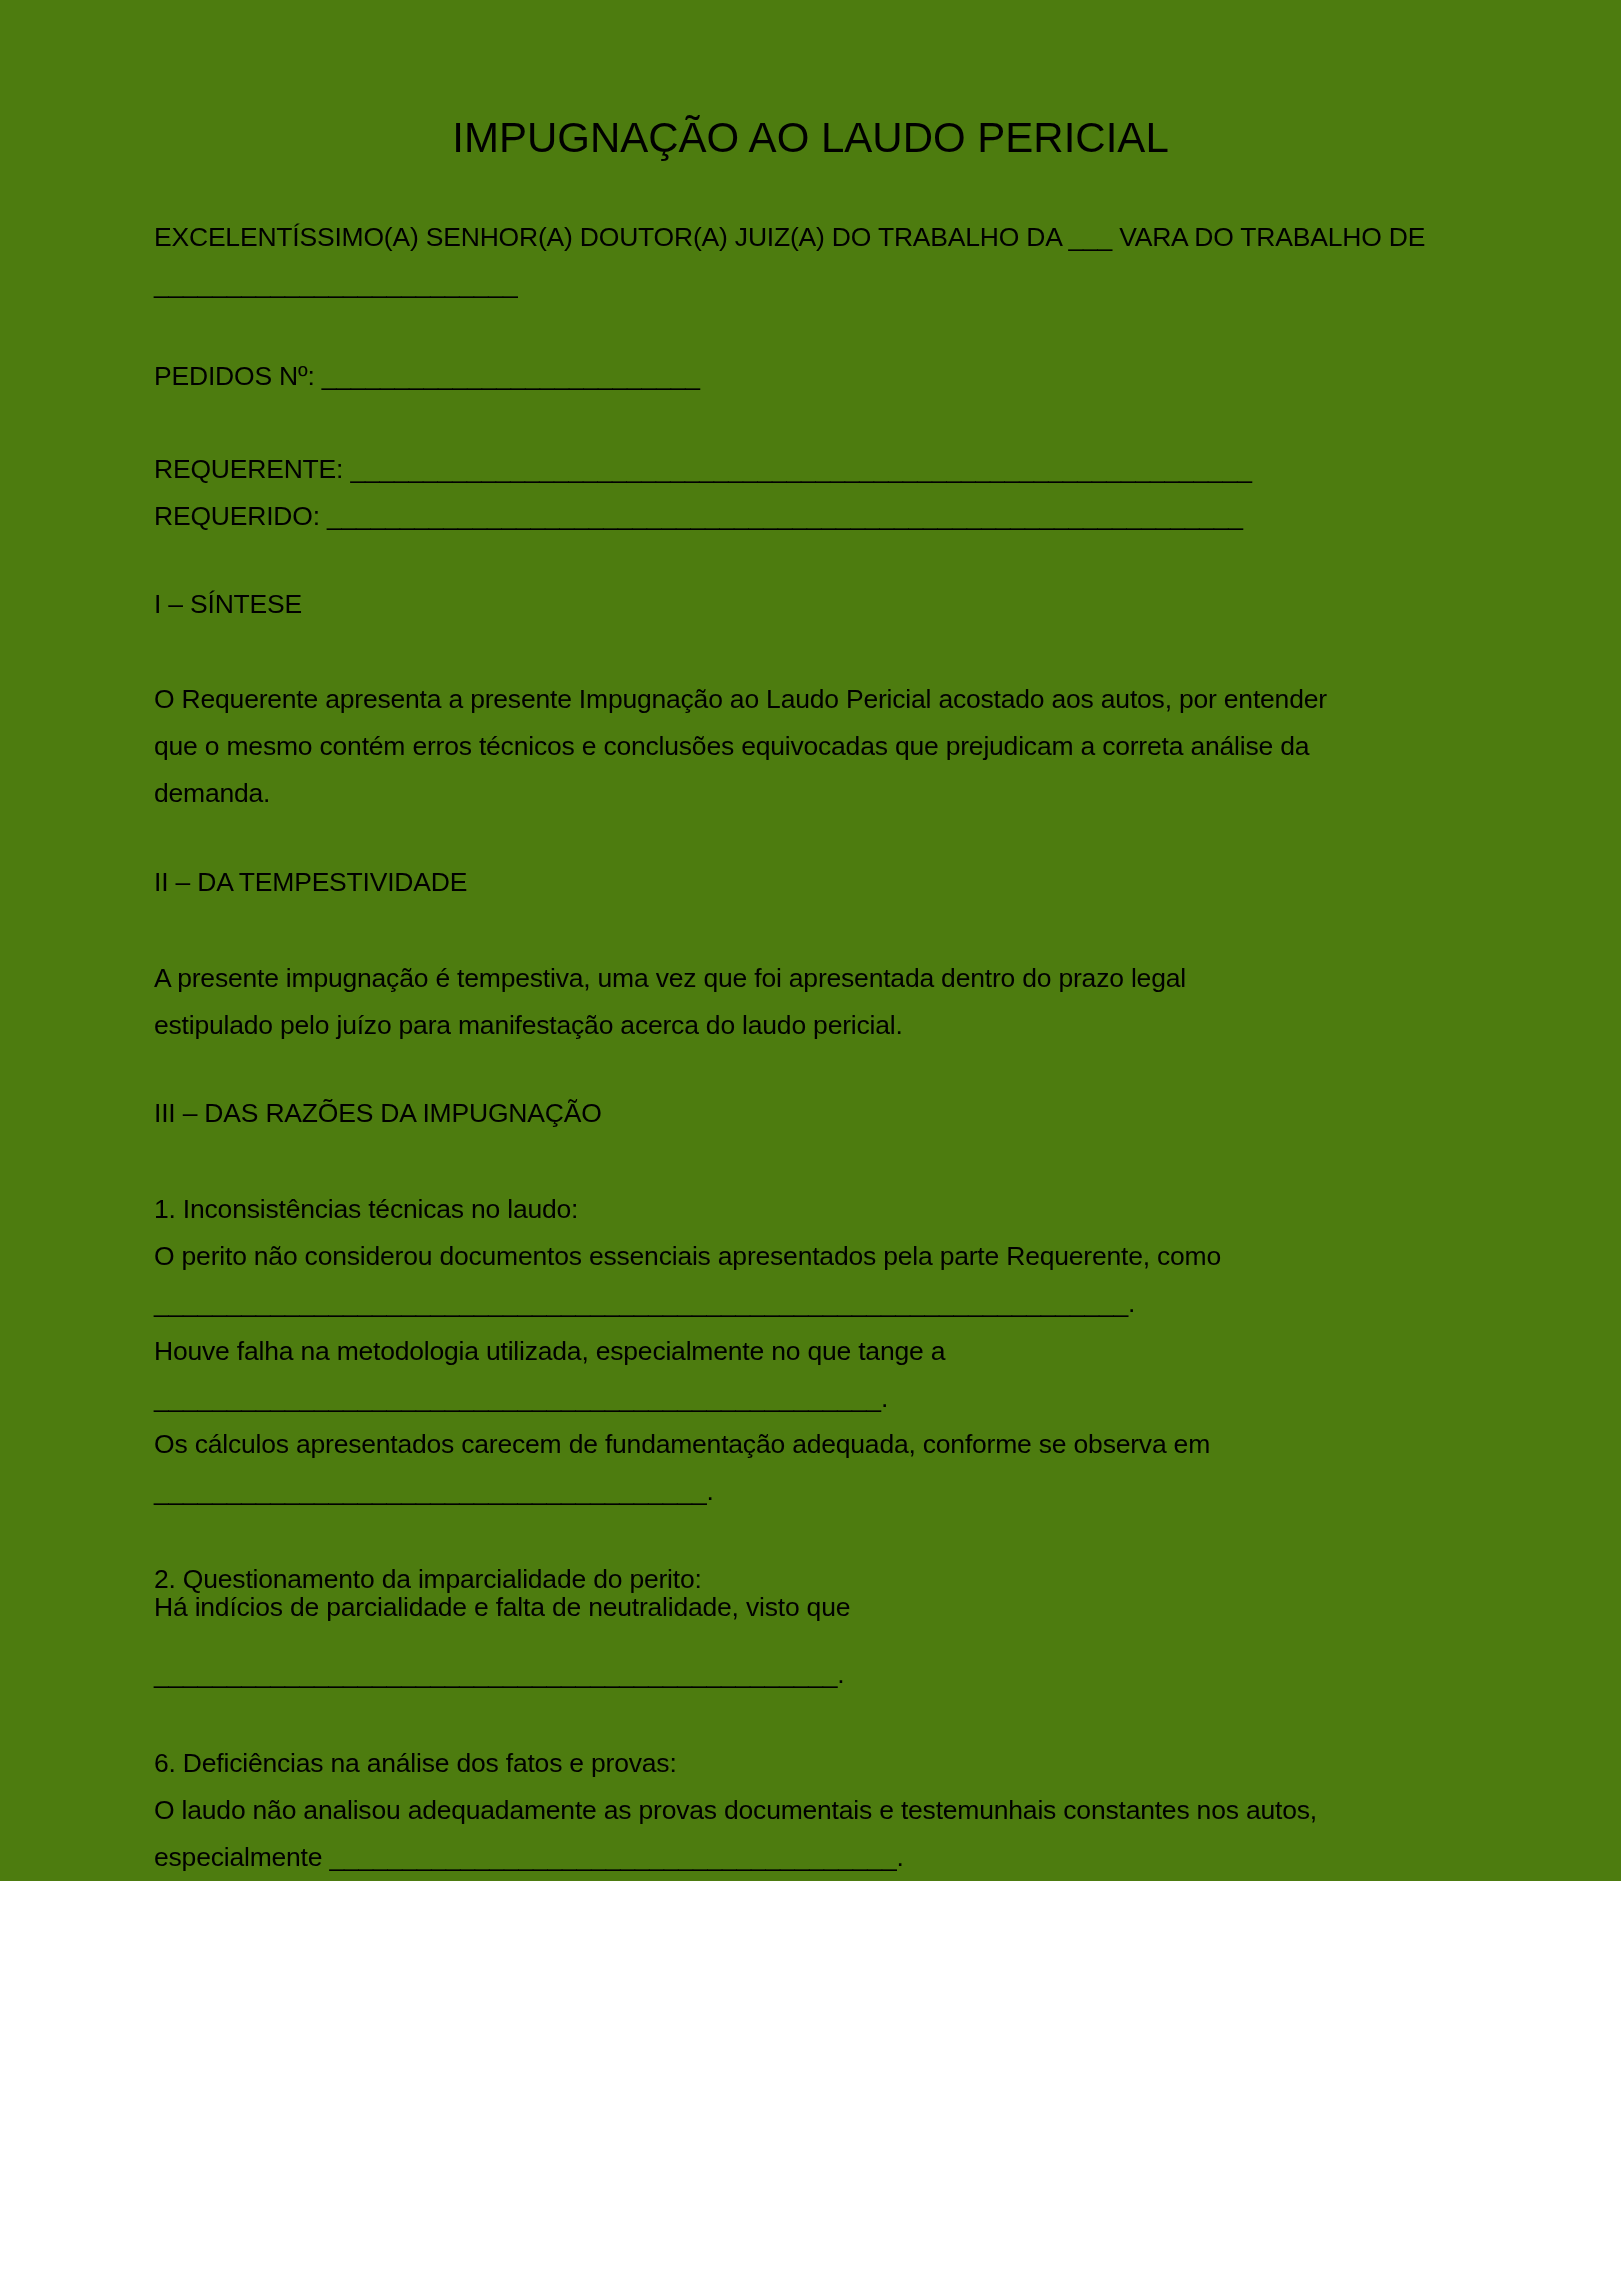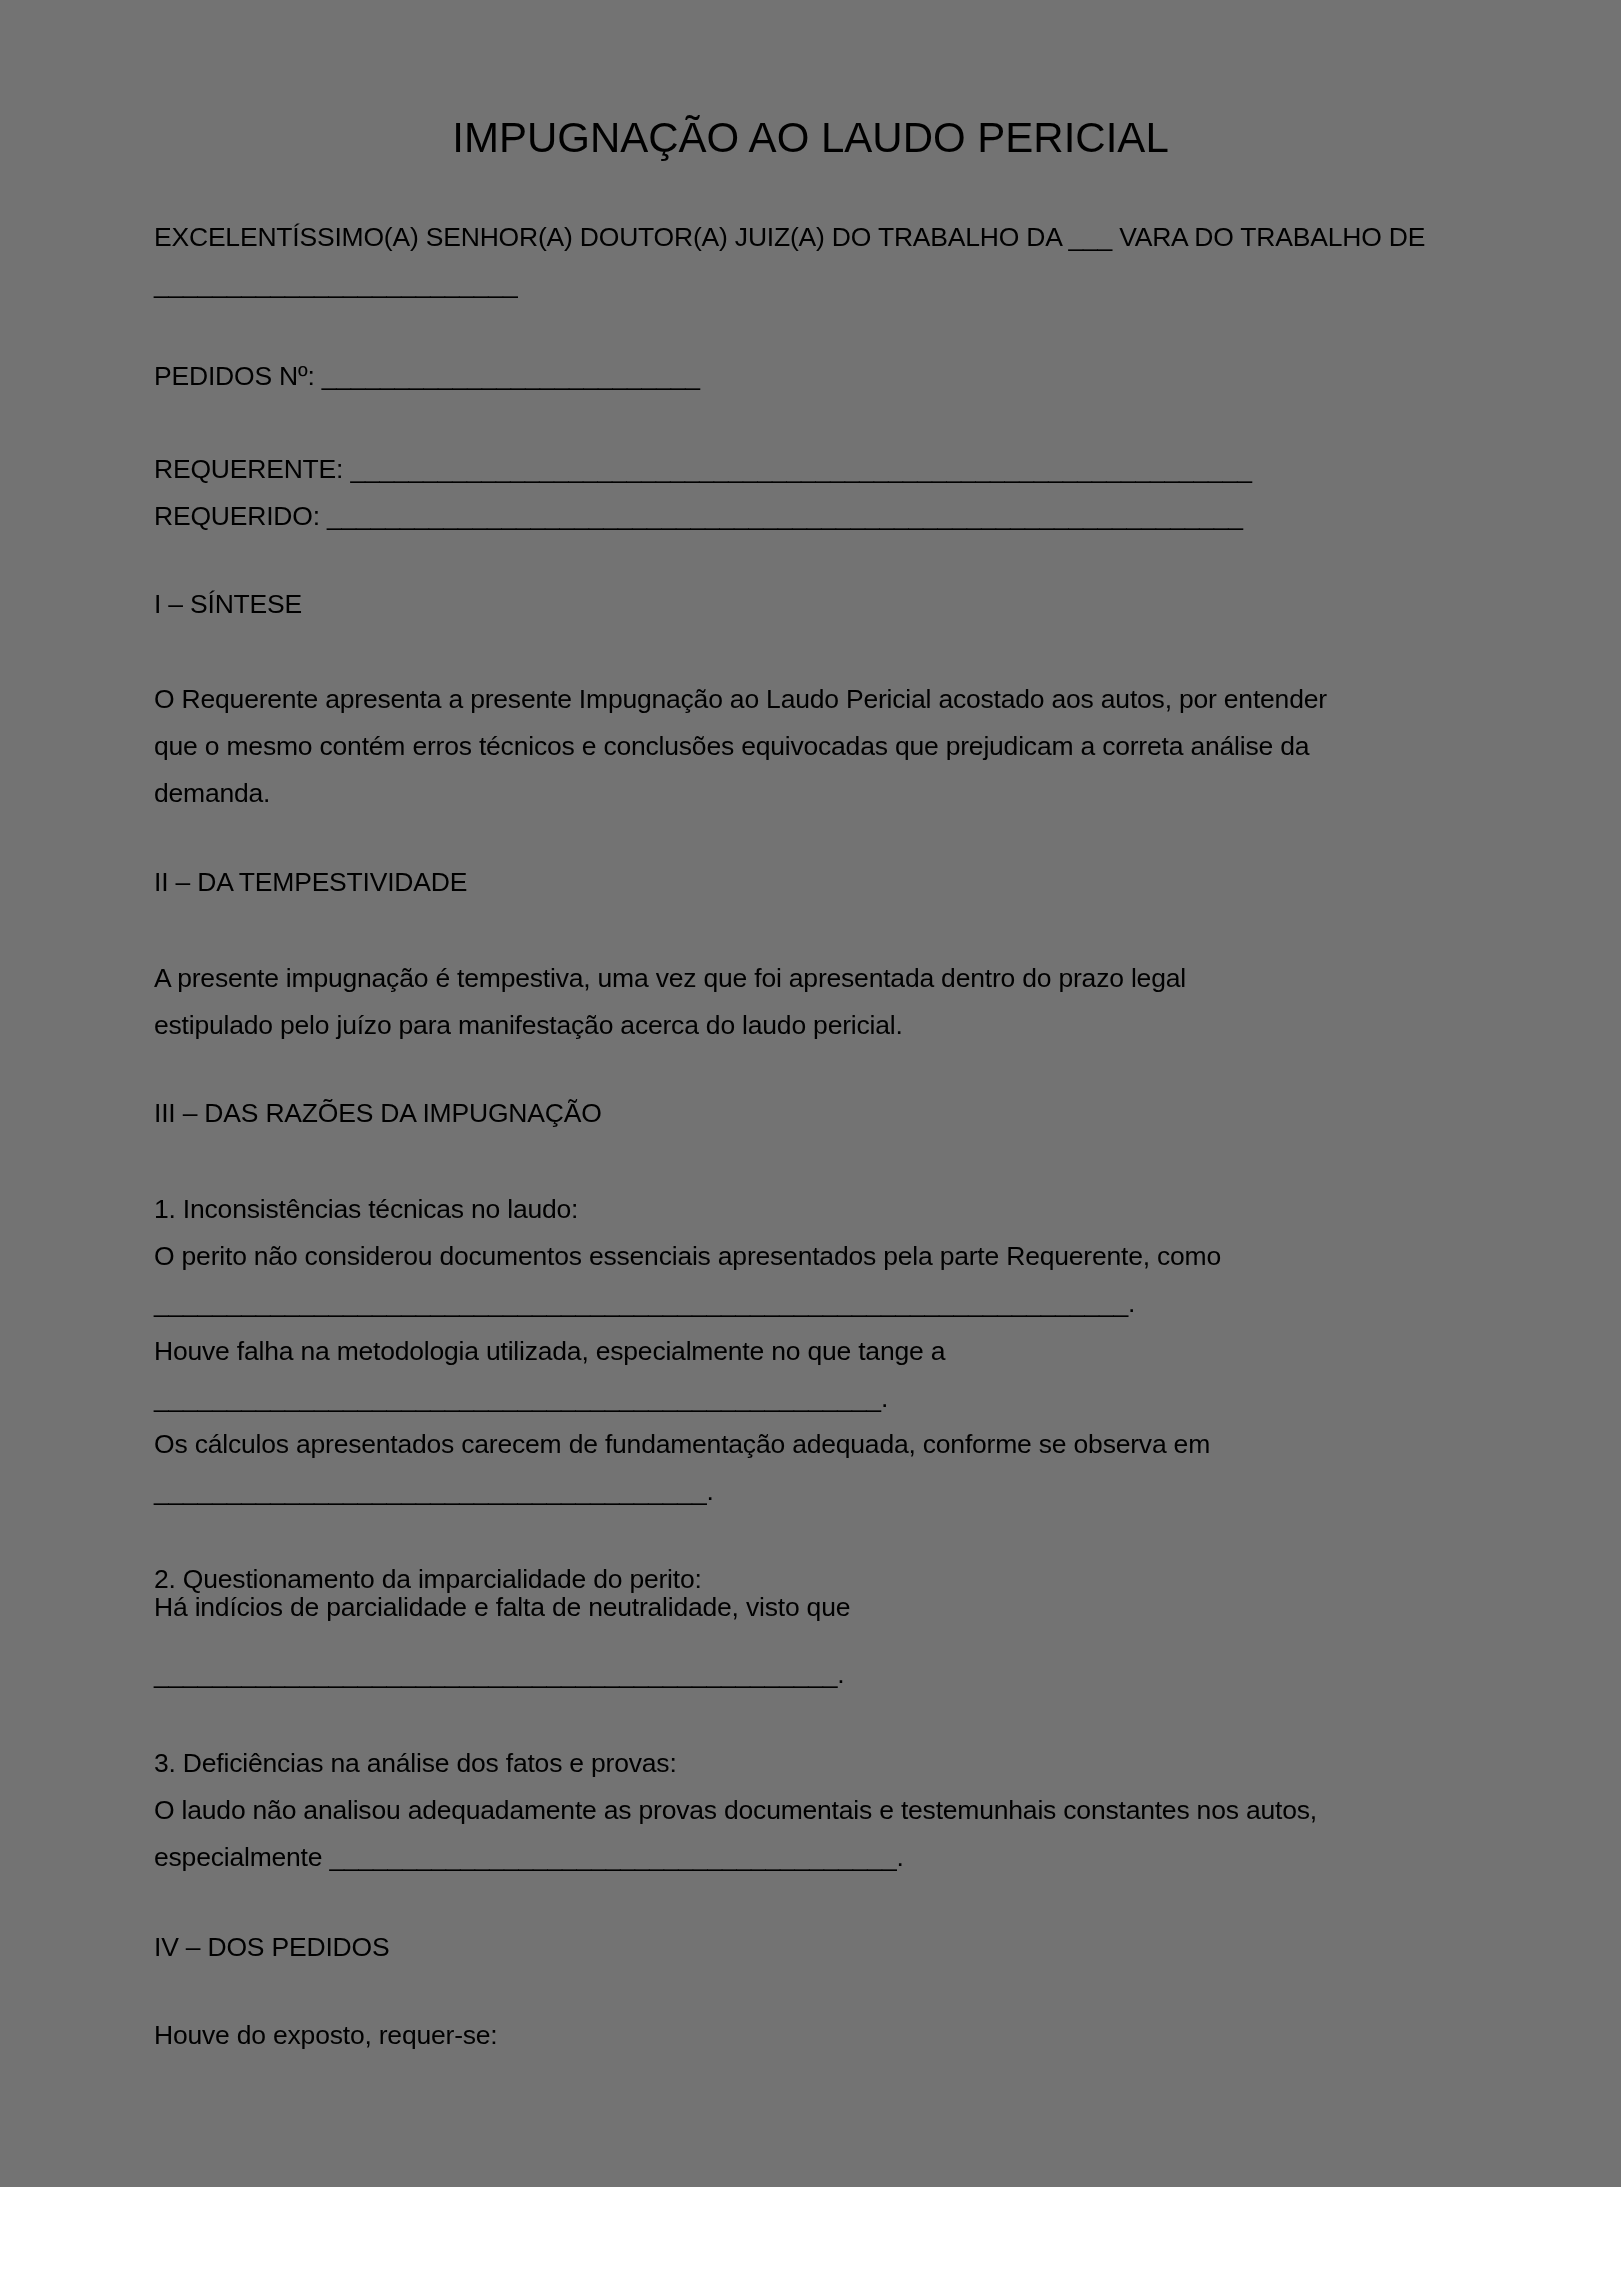--- a/index.html
+++ b/index.html
@@ -3,22 +3,22 @@
 <meta charset="utf-8">
 <style>
   html, body {
     margin: 0;
     padding: 0;
     background: #ffffff;
   }
   .page {
     position: relative;
     width: 1621px;
-    height: 2187px;
-    background: #737373;
+    height: 1881px;
+    background: #4d7c0f;
     font-family: "Liberation Sans", sans-serif;
     color: #000000;
     overflow: hidden;
   }
   .line {
     position: absolute;
     left: 154px;
     right: 118px;
     font-size: 26.5px;
     line-height: 47px;
@@ -71,21 +71,21 @@
   <div class="line" style="top:1280px">___________________________________________________________________.</div>
   <div class="line" style="top:1328px">Houve falha na metodologia utilizada, especialmente no que tange a</div>
   <div class="line" style="top:1375px">__________________________________________________.</div>
   <div class="line" style="top:1421px">Os cálculos apresentados carecem de fundamentação adequada, conforme se observa em</div>
   <div class="line" style="top:1468px">______________________________________.</div>
 
   <div class="line" style="top:1556px">2. Questionamento da imparcialidade do perito:</div>
   <div class="line" style="top:1584px">Há indícios de parcialidade e falta de neutralidade, visto que</div>
   <div class="line" style="top:1651px">_______________________________________________.</div>
 
-  <div class="line" style="top:1740px">3. Deficiências na análise dos fatos e provas:</div>
+  <div class="line" style="top:1740px">6. Deficiências na análise dos fatos e provas:</div>
   <div class="line" style="top:1787px">O laudo não analisou adequadamente as provas documentais e testemunhais constantes nos autos,</div>
   <div class="line" style="top:1834px">especialmente _______________________________________.</div>
 
   <div class="line" style="top:1924px">IV – DOS PEDIDOS</div>
 
   <div class="line" style="top:2012px">Houve do exposto, requer-se:</div>
 
 </div>
 
 

